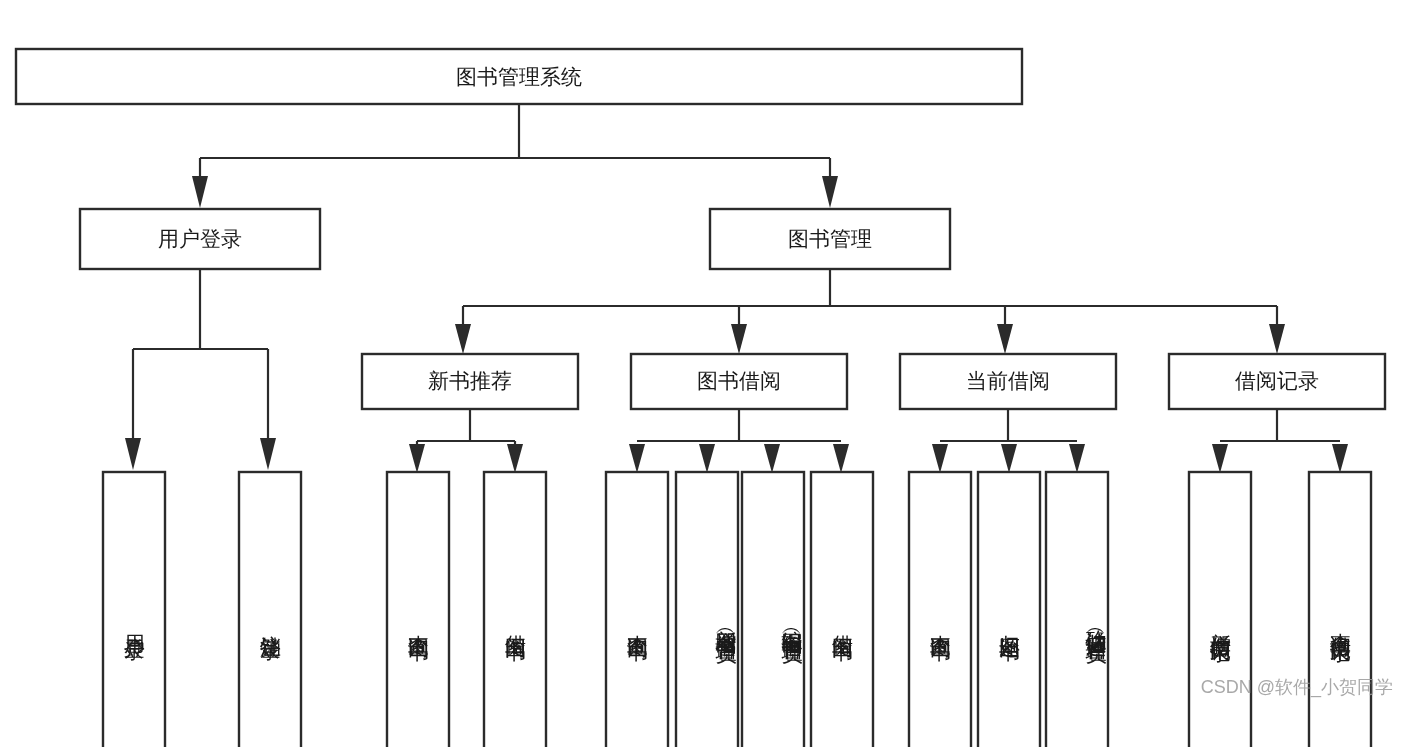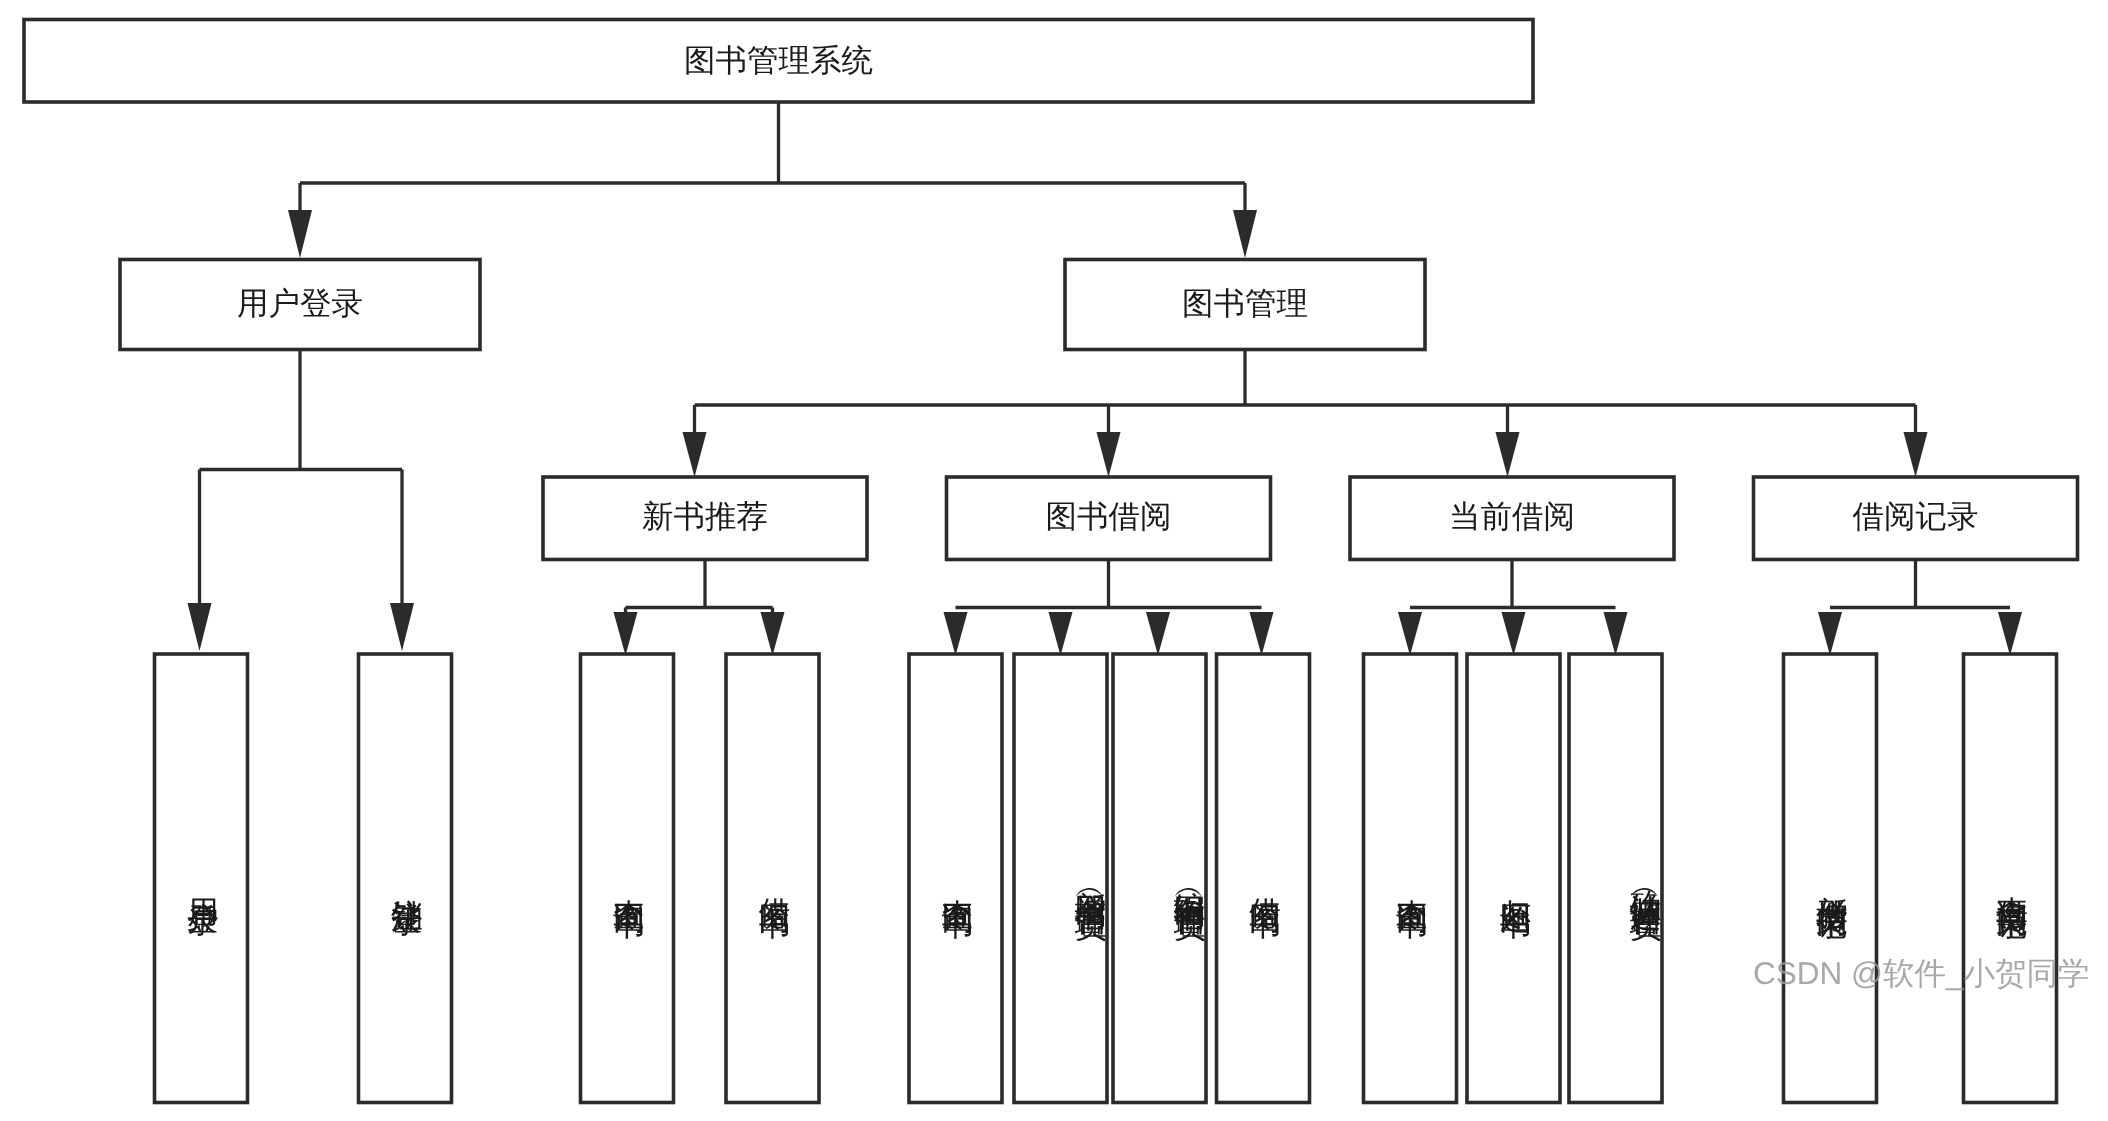--- a/index.html
+++ b/index.html
@@ -11,20 +11,21 @@
     width: 1405px;
     height: 747px;
     font-family: "Liberation Sans", "DejaVu Sans", sans-serif;
     overflow: hidden;
   }
   #diagram-root {
     position: relative;
     width: 1405px;
     height: 671px;
     background: #ffffff;
+    margin-top: 36px;
   }
   svg#tree-svg {
     position: absolute;
     top: 0;
     left: 0;
     width: 1405px;
     height: 747px;
     display: block;
   }
   .node-box {
@@ -63,21 +64,21 @@
     justify-content: center;
     text-align: center;
     white-space: nowrap;
     pointer-events: none;
   }
   .watermark {
     position: absolute;
     right: 12px;
     bottom: 8px;
     font-family: "Liberation Sans", "DejaVu Sans", sans-serif;
-    font-size: 21px;
+    font-size: 18px;
     color: #9a9a9a;
     opacity: 0.85;
     white-space: nowrap;
   }
 </style>
 </head>
 <body>
 
 <div id="diagram-root">
 

